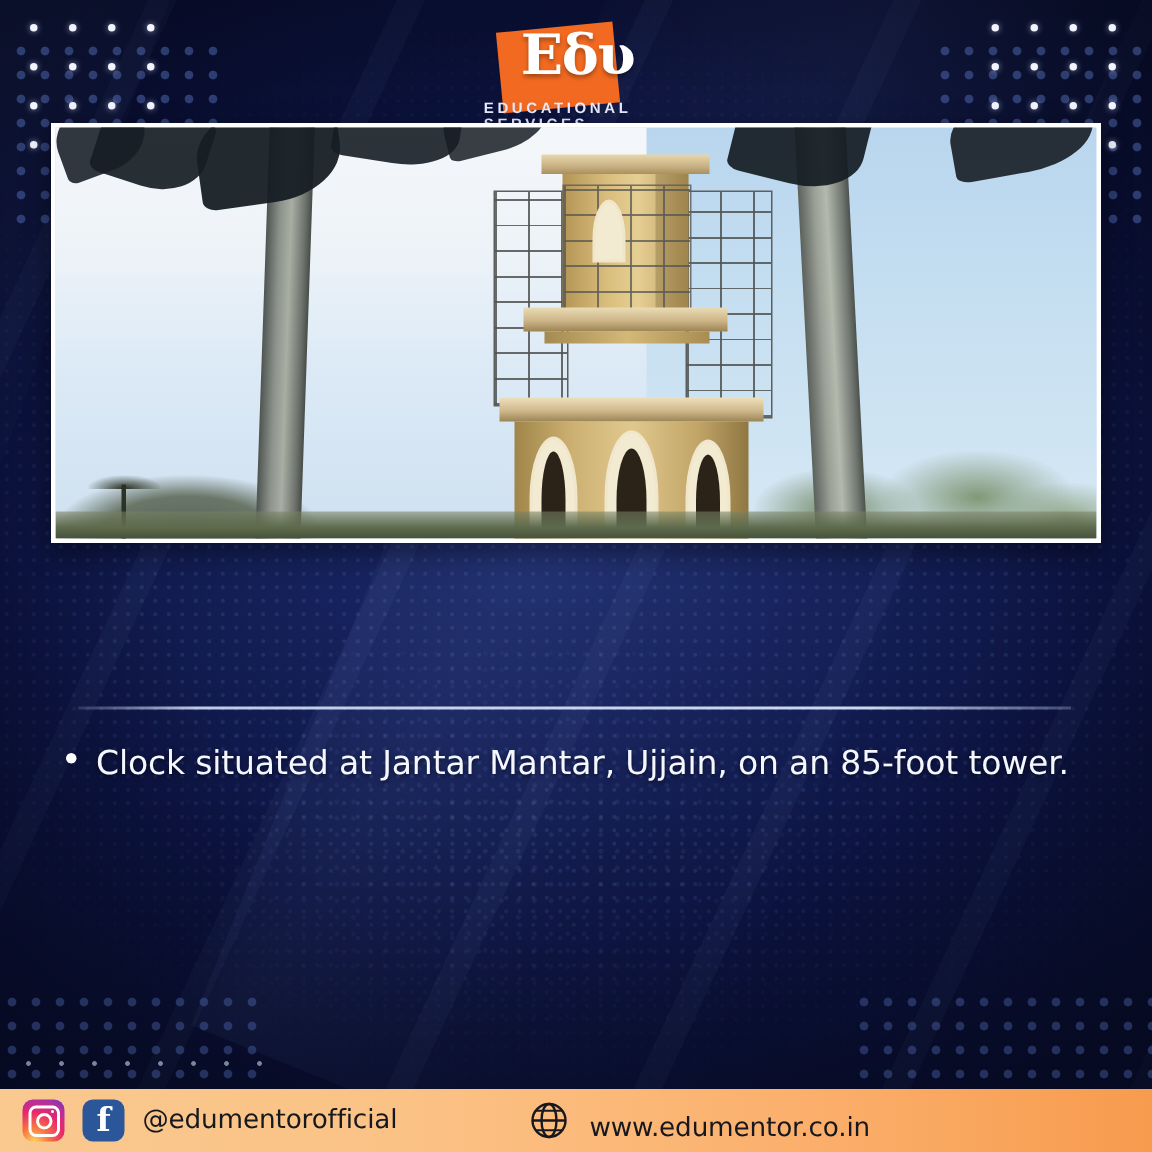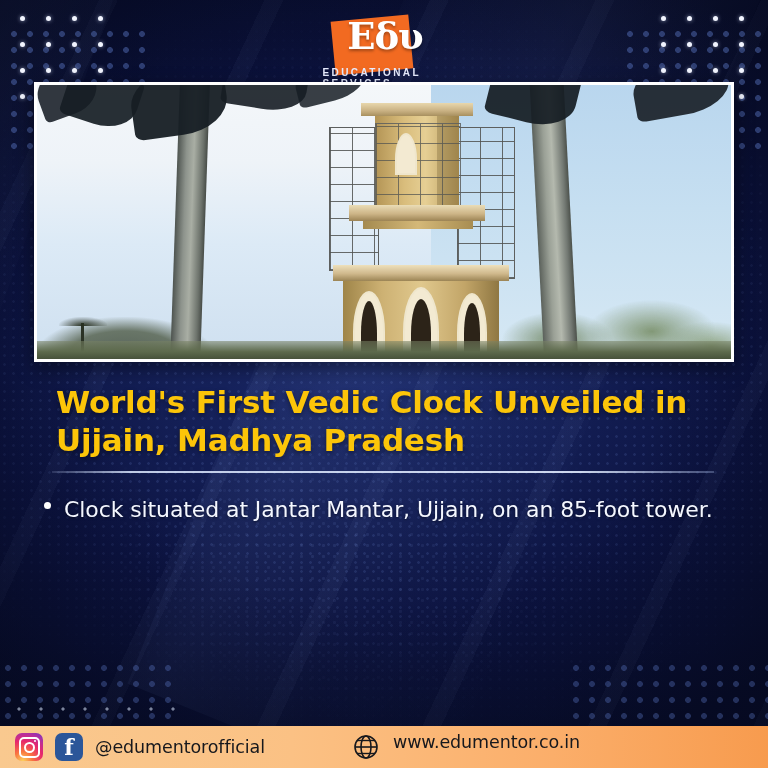--- a/index.html
+++ b/index.html
@@ -290,21 +290,21 @@
 
   
   .footer {
     position: absolute;
     left: 0; bottom: 0;
     width: 768px; height: 42px;
     background: linear-gradient(90deg, #f9c98f 0%, #fbc184 38%, #fbae6a 72%, #f79b4e 100%);
     display: flex; align-items: center;
   }
   .footer-left { display: flex; align-items: center; padding-left: 15px; }
-  .footer-right { display: flex; align-items: flex-start; margin-left: 86px; }
+  .footer-right { display: flex; align-items: flex-end; margin-left: 86px; }
   .ico {
     width: 28px; height: 28px; border-radius: 7px;
     display: flex; align-items: center; justify-content: center;
     margin-right: 12px;
     flex: 0 0 auto;
   }
   .ico-ig {
     background: radial-gradient(circle at 28% 100%, #fdd25c 0%, #f9743f 28%, #e7276c 58%, #b32fa0 80%, #6a35c9 100%);
   }
   .ico-ig .camera {
@@ -436,21 +436,20 @@
     <div class="ph frond f1"></div>
     <div class="ph frond f2"></div>
     <div class="ph frond f3"></div>
     <div class="ph frond f4"></div>
     <div class="ph frond f5"></div>
     <div class="ph frond f6"></div>
 
     <div class="ph ground"></div>
   </div>
 
-  <div class="headline">World's First Vedic Clock  Unveiled in Ujjain, Madhya Pradesh</div>
   <div class="divider"></div>
 
   <div class="bullets">
     <div class="bullet">
       <span class="dot"></span>
       <span class="txt">Clock situated at Jantar Mantar, Ujjain, on an 85-foot tower.</span>
     </div>
   </div>
 
   <div class="footer-dots"></div>

